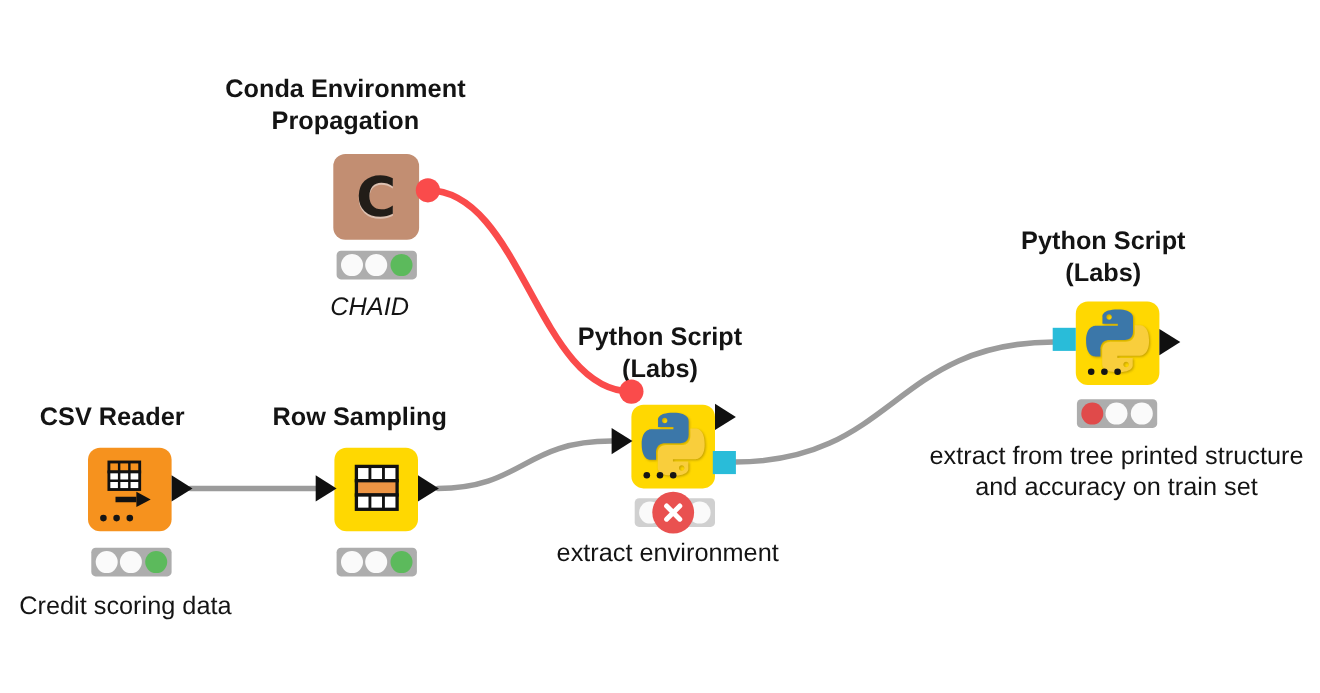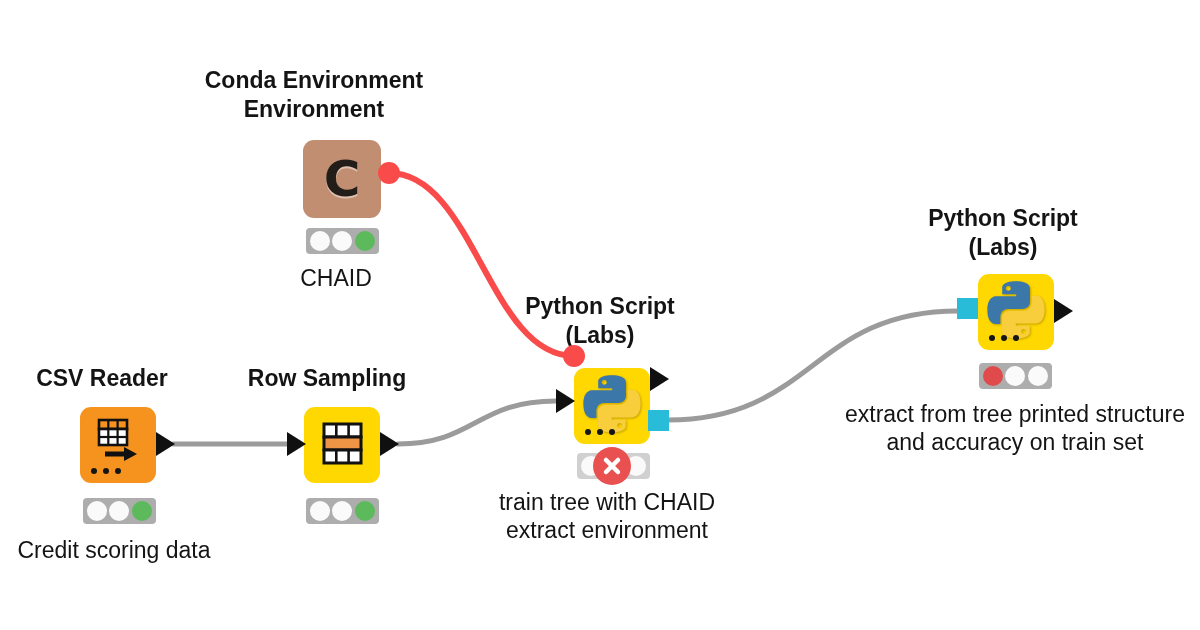--- a/index.html
+++ b/index.html
@@ -67,32 +67,32 @@
 
 <svg class="wires" width="1200" height="630" viewBox="0 0 1200 630">
   <path d="M 173 444 L 289 444" stroke="#9B9B9B" stroke-width="5" fill="none" stroke-linecap="round"></path>
   <path d="M 398 444 C 475 444, 476 401, 556 401" stroke="#9B9B9B" stroke-width="5" fill="none" stroke-linecap="round"></path>
   <path d="M 668 420 C 813 420, 812 311, 958 311" stroke="#9B9B9B" stroke-width="5" fill="none" stroke-linecap="round"></path>
   <path d="M 389 173 C 474 173, 489 356, 574 356" stroke="#FA4B4B" stroke-width="6" fill="none" stroke-linecap="round"></path>
 </svg>
 
 <div class="node-label" style="left:144px;top:66px;">
   <div>Conda Environment</div>
-  <div>Environment</div>
+  <div>Propagation</div>
 </div>
 <div class="node-icon" style="left:303px;top:140px;width:78px;height:78px;background:#C28E72;">
   <div class="conda-c">C</div>
 </div>
 <div class="port-dot" style="left:378px;top:162px;"></div>
 <div class="traffic" style="left:306px;top:228px;">
   <span class="light l1"></span>
   <span class="light l2"></span>
   <span class="light l3 green"></span>
 </div>
-<div class="node-caption" style="left:166px;top:264px;">
+<div class="node-caption" style="left:166px;top:264px;font-style:italic;">
   <div>CHAID</div>
 </div>
 
 <div class="node-label" style="left:-68px;top:364px;">
   <div>CSV Reader</div>
 </div>
 <div class="node-icon" style="left:80px;top:407px;background:#F6921E;">
   <svg class="icon-art" viewBox="0 0 76 76">
     <rect x="19" y="13" width="28" height="9" fill="#F6921E" stroke="#111" stroke-width="2.6"></rect>
     <rect x="19" y="22" width="28" height="16" fill="#ffffff" stroke="#111" stroke-width="2.6"></rect>
@@ -164,21 +164,20 @@
   <span class="light l2"></span>
   <span class="light l3"></span>
 </div>
 <div class="err-badge" style="left:593px;top:447px;">
   <svg width="20" height="20" viewBox="0 0 20 20">
     <line x1="4" y1="4" x2="16" y2="16" stroke="#fff" stroke-width="4.5" stroke-linecap="round"></line>
     <line x1="16" y1="4" x2="4" y2="16" stroke="#fff" stroke-width="4.5" stroke-linecap="round"></line>
   </svg>
 </div>
 <div class="node-caption" style="left:437px;top:488px;">
-  <div>train tree with CHAID</div>
   <div>extract environment</div>
 </div>
 
 <div class="node-label" style="left:833px;top:204px;">
   <div>Python Script</div>
   <div>(Labs)</div>
 </div>
 <div class="port-square" style="left:957px;top:298px;"></div>
 <div class="node-icon" style="left:978px;top:274px;background:#FFD801;">
   <svg class="icon-art" viewBox="-18 -14 146 146" style="filter:drop-shadow(1px 1.5px 1px rgba(90,60,0,0.35));">

